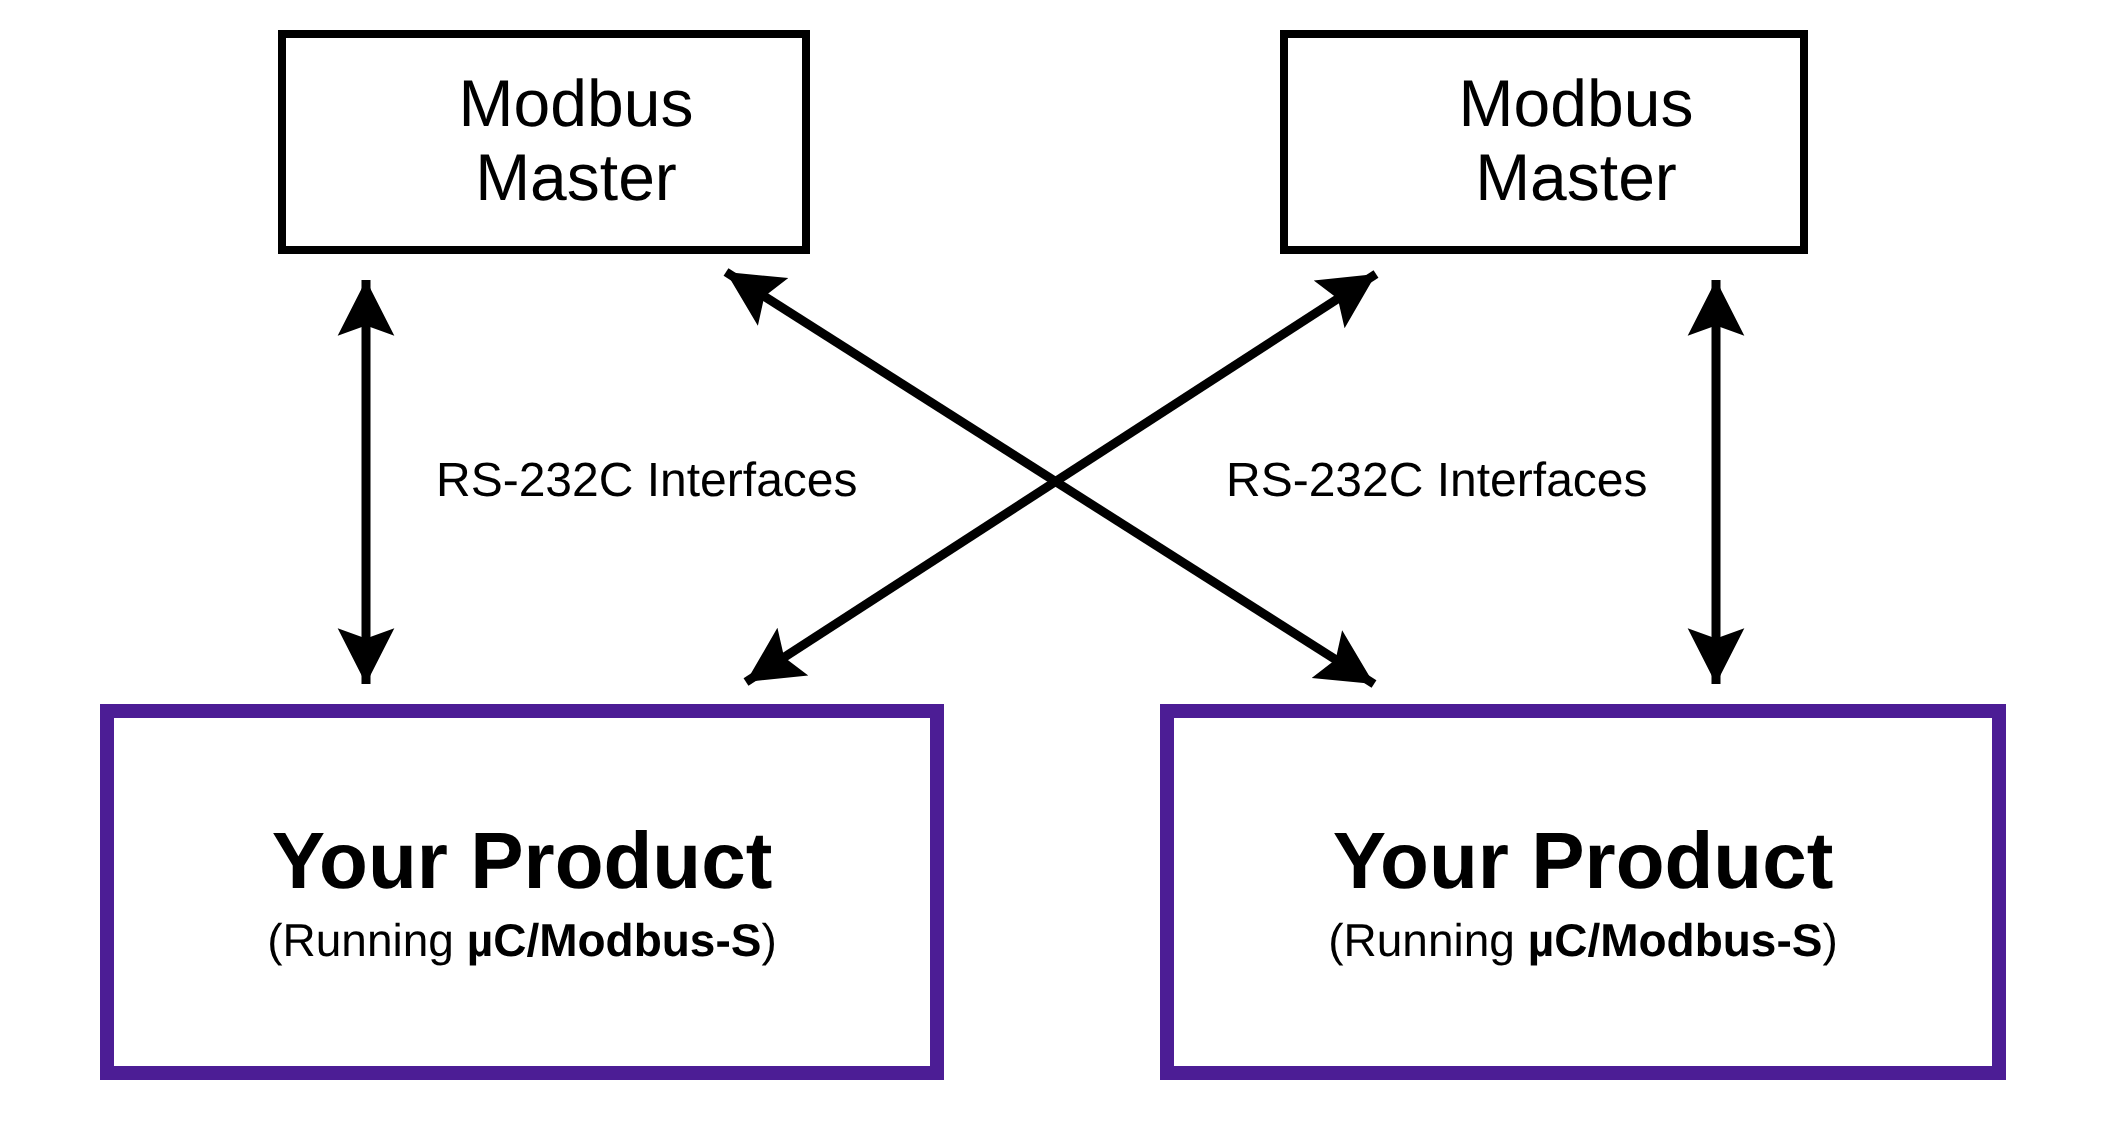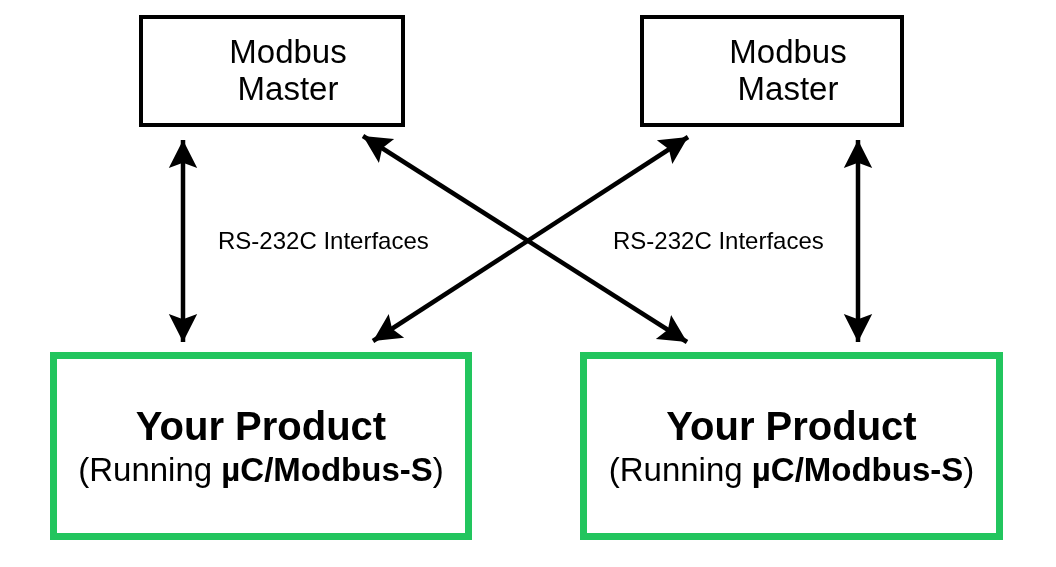--- a/index.html
+++ b/index.html
@@ -36,36 +36,36 @@
     color: #000000;
     white-space: nowrap;
   }
   #master-left  { left: 139px; top: 15px; width: 266px; height: 112px; }
   #master-right { left: 640px; top: 15px; width: 264px; height: 112px; }
 
   
   .product-box {
     position: absolute;
     box-sizing: border-box;
-    border: 7px solid #22c55e;
+    border: 7px solid #4c1d95;
     background: #ffffff;
     display: flex;
     flex-direction: column;
     align-items: center;
     justify-content: center;
   }
   .product-title {
     font-size: 40px;
     font-weight: bold;
     color: #000000;
     white-space: nowrap;
     line-height: 1.05;
   }
   .product-sub {
-    font-size: 33px;
+    font-size: 23px;
     font-weight: normal;
     color: #000000;
     white-space: nowrap;
     margin-top: 6px;
     line-height: 1.05;
   }
   .product-sub b { font-weight: bold; }
   #product-left  { left: 50px;  top: 352px; width: 422px; height: 188px; }
   #product-right { left: 580px; top: 352px; width: 423px; height: 188px; }
 

